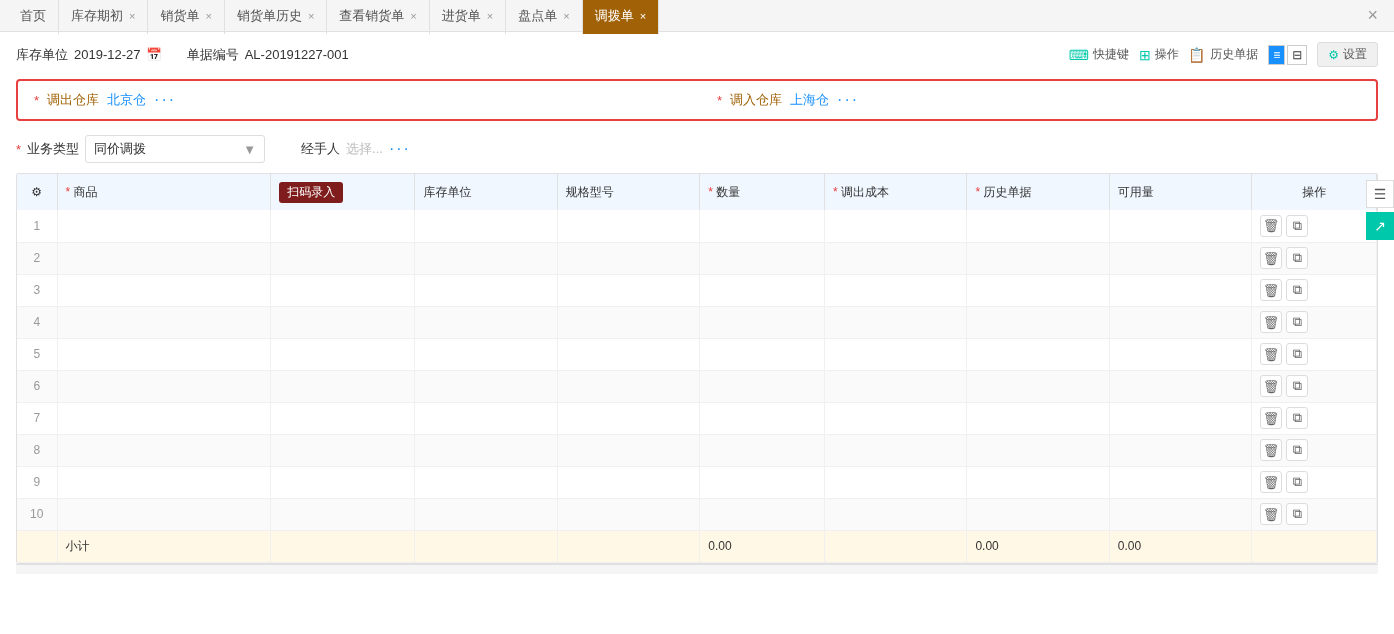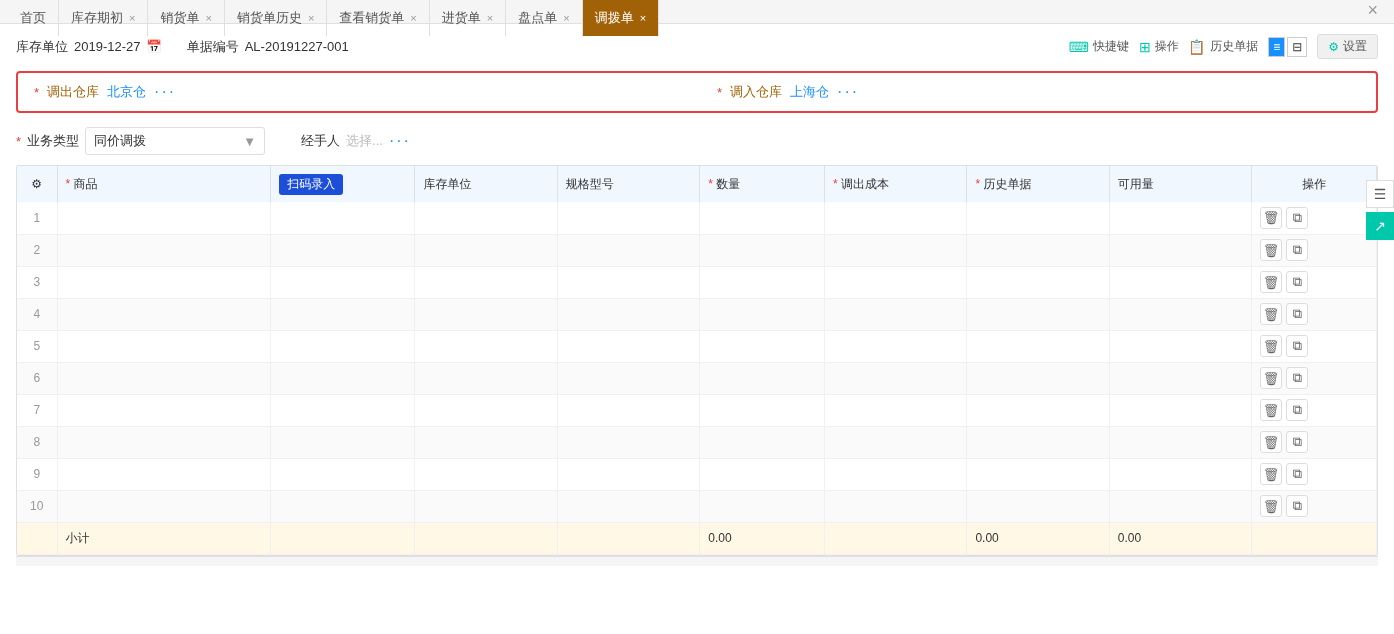--- a/index.html
+++ b/index.html
@@ -1,23 +1,24 @@
 <!DOCTYPE html>
 <html><head>
   <meta charset="utf-8">
   <style>
     * { box-sizing: border-box; margin: 0; padding: 0; }
     body { font-family: 'Microsoft YaHei', Arial, sans-serif; font-size: 13px; background: #fff; color: #333; overflow: hidden; }
     
     
     .tab-bar {
       display: flex;
+      align-items: center;
       border-bottom: 1px solid #e0e0e0;
       background: #f5f5f5;
-      height: 24px;
+      height: 32px;
       padding: 0 8px;
     }
     .tab-item {
       display: flex;
       align-items: center;
       padding: 0 12px;
       height: 36px;
       cursor: pointer;
       font-size: 13px;
       color: #555;
@@ -182,21 +183,21 @@
     tbody tr:nth-child(even) { background: #fafafa; }
     tbody tr.subtotal { background: #fff8e6; font-weight: 500; }
     tbody td {
       padding: 0 8px;
       border-right: 1px solid #f0f0f0;
       color: #333;
     }
     tbody td:first-child { text-align: center; color: #999; width: 40px; }
     .scan-btn {
       display: inline-block;
-      background: #1d4ed8;
+      background: #7f1d1d;
       color: #fff;
       padding: 2px 8px;
       border-radius: 3px;
       font-size: 12px;
       cursor: pointer;
     }
     .op-icon {
       display: inline-flex;
       align-items: center;
       justify-content: center;

